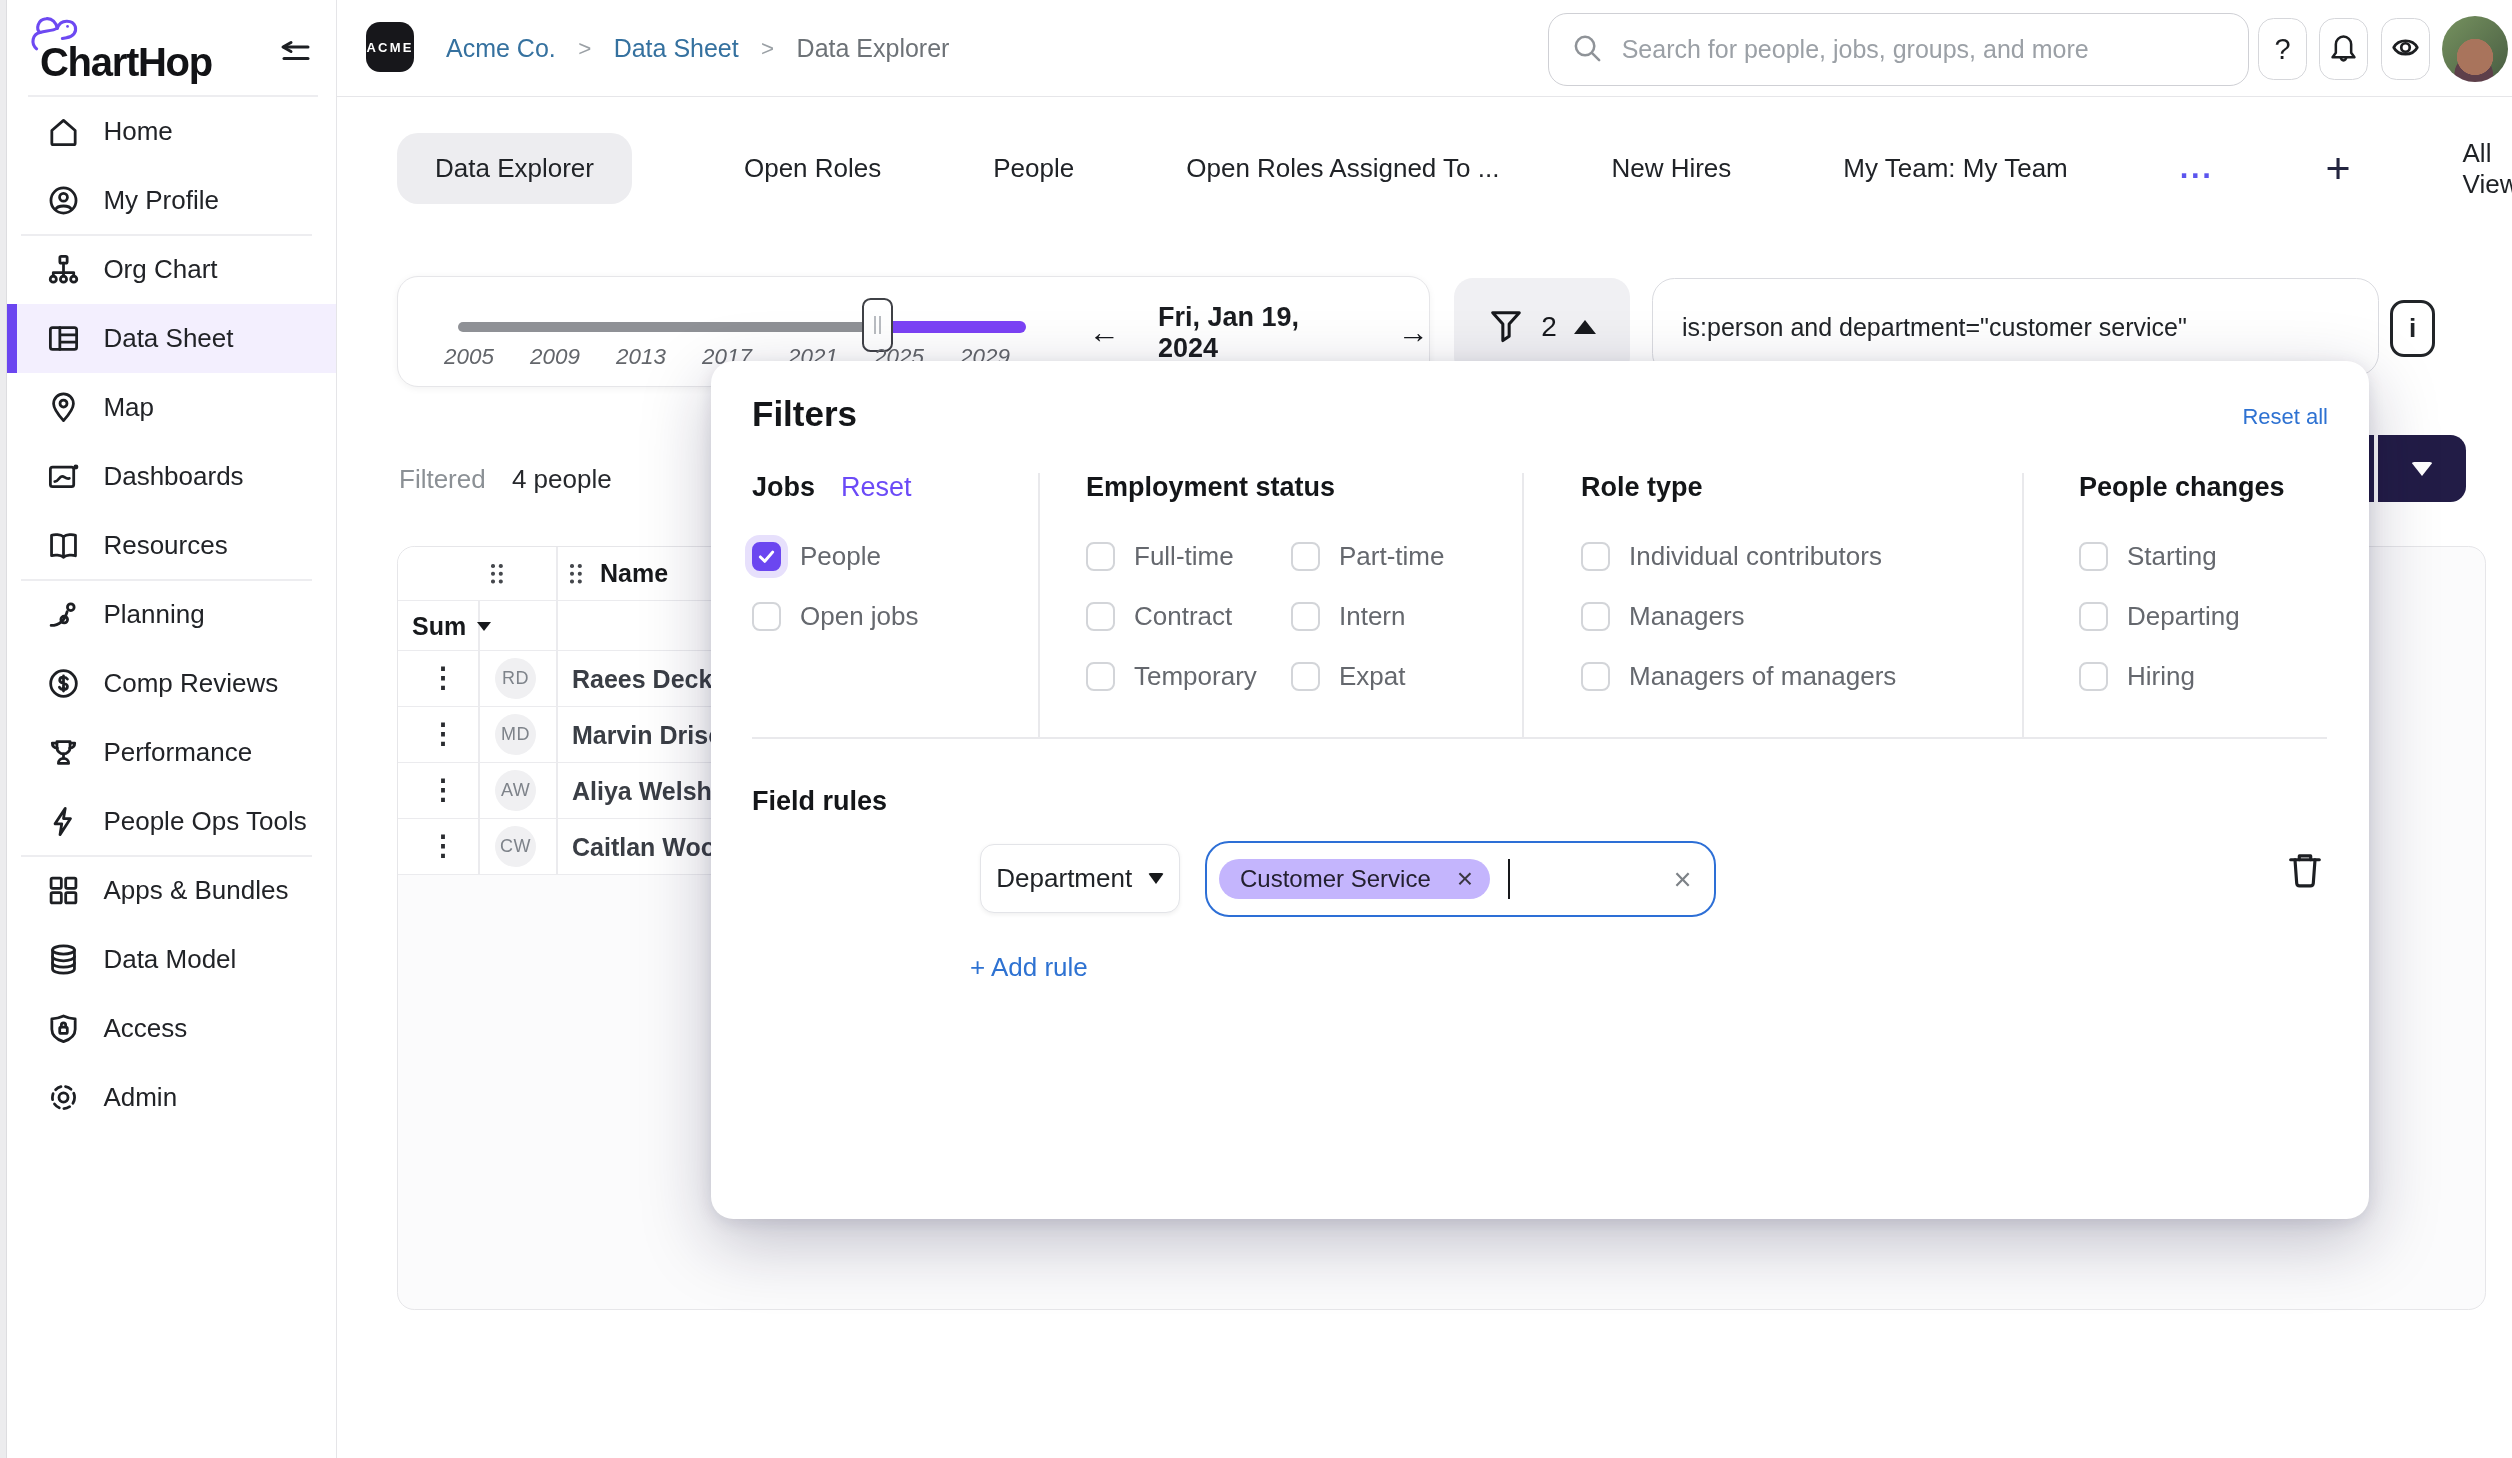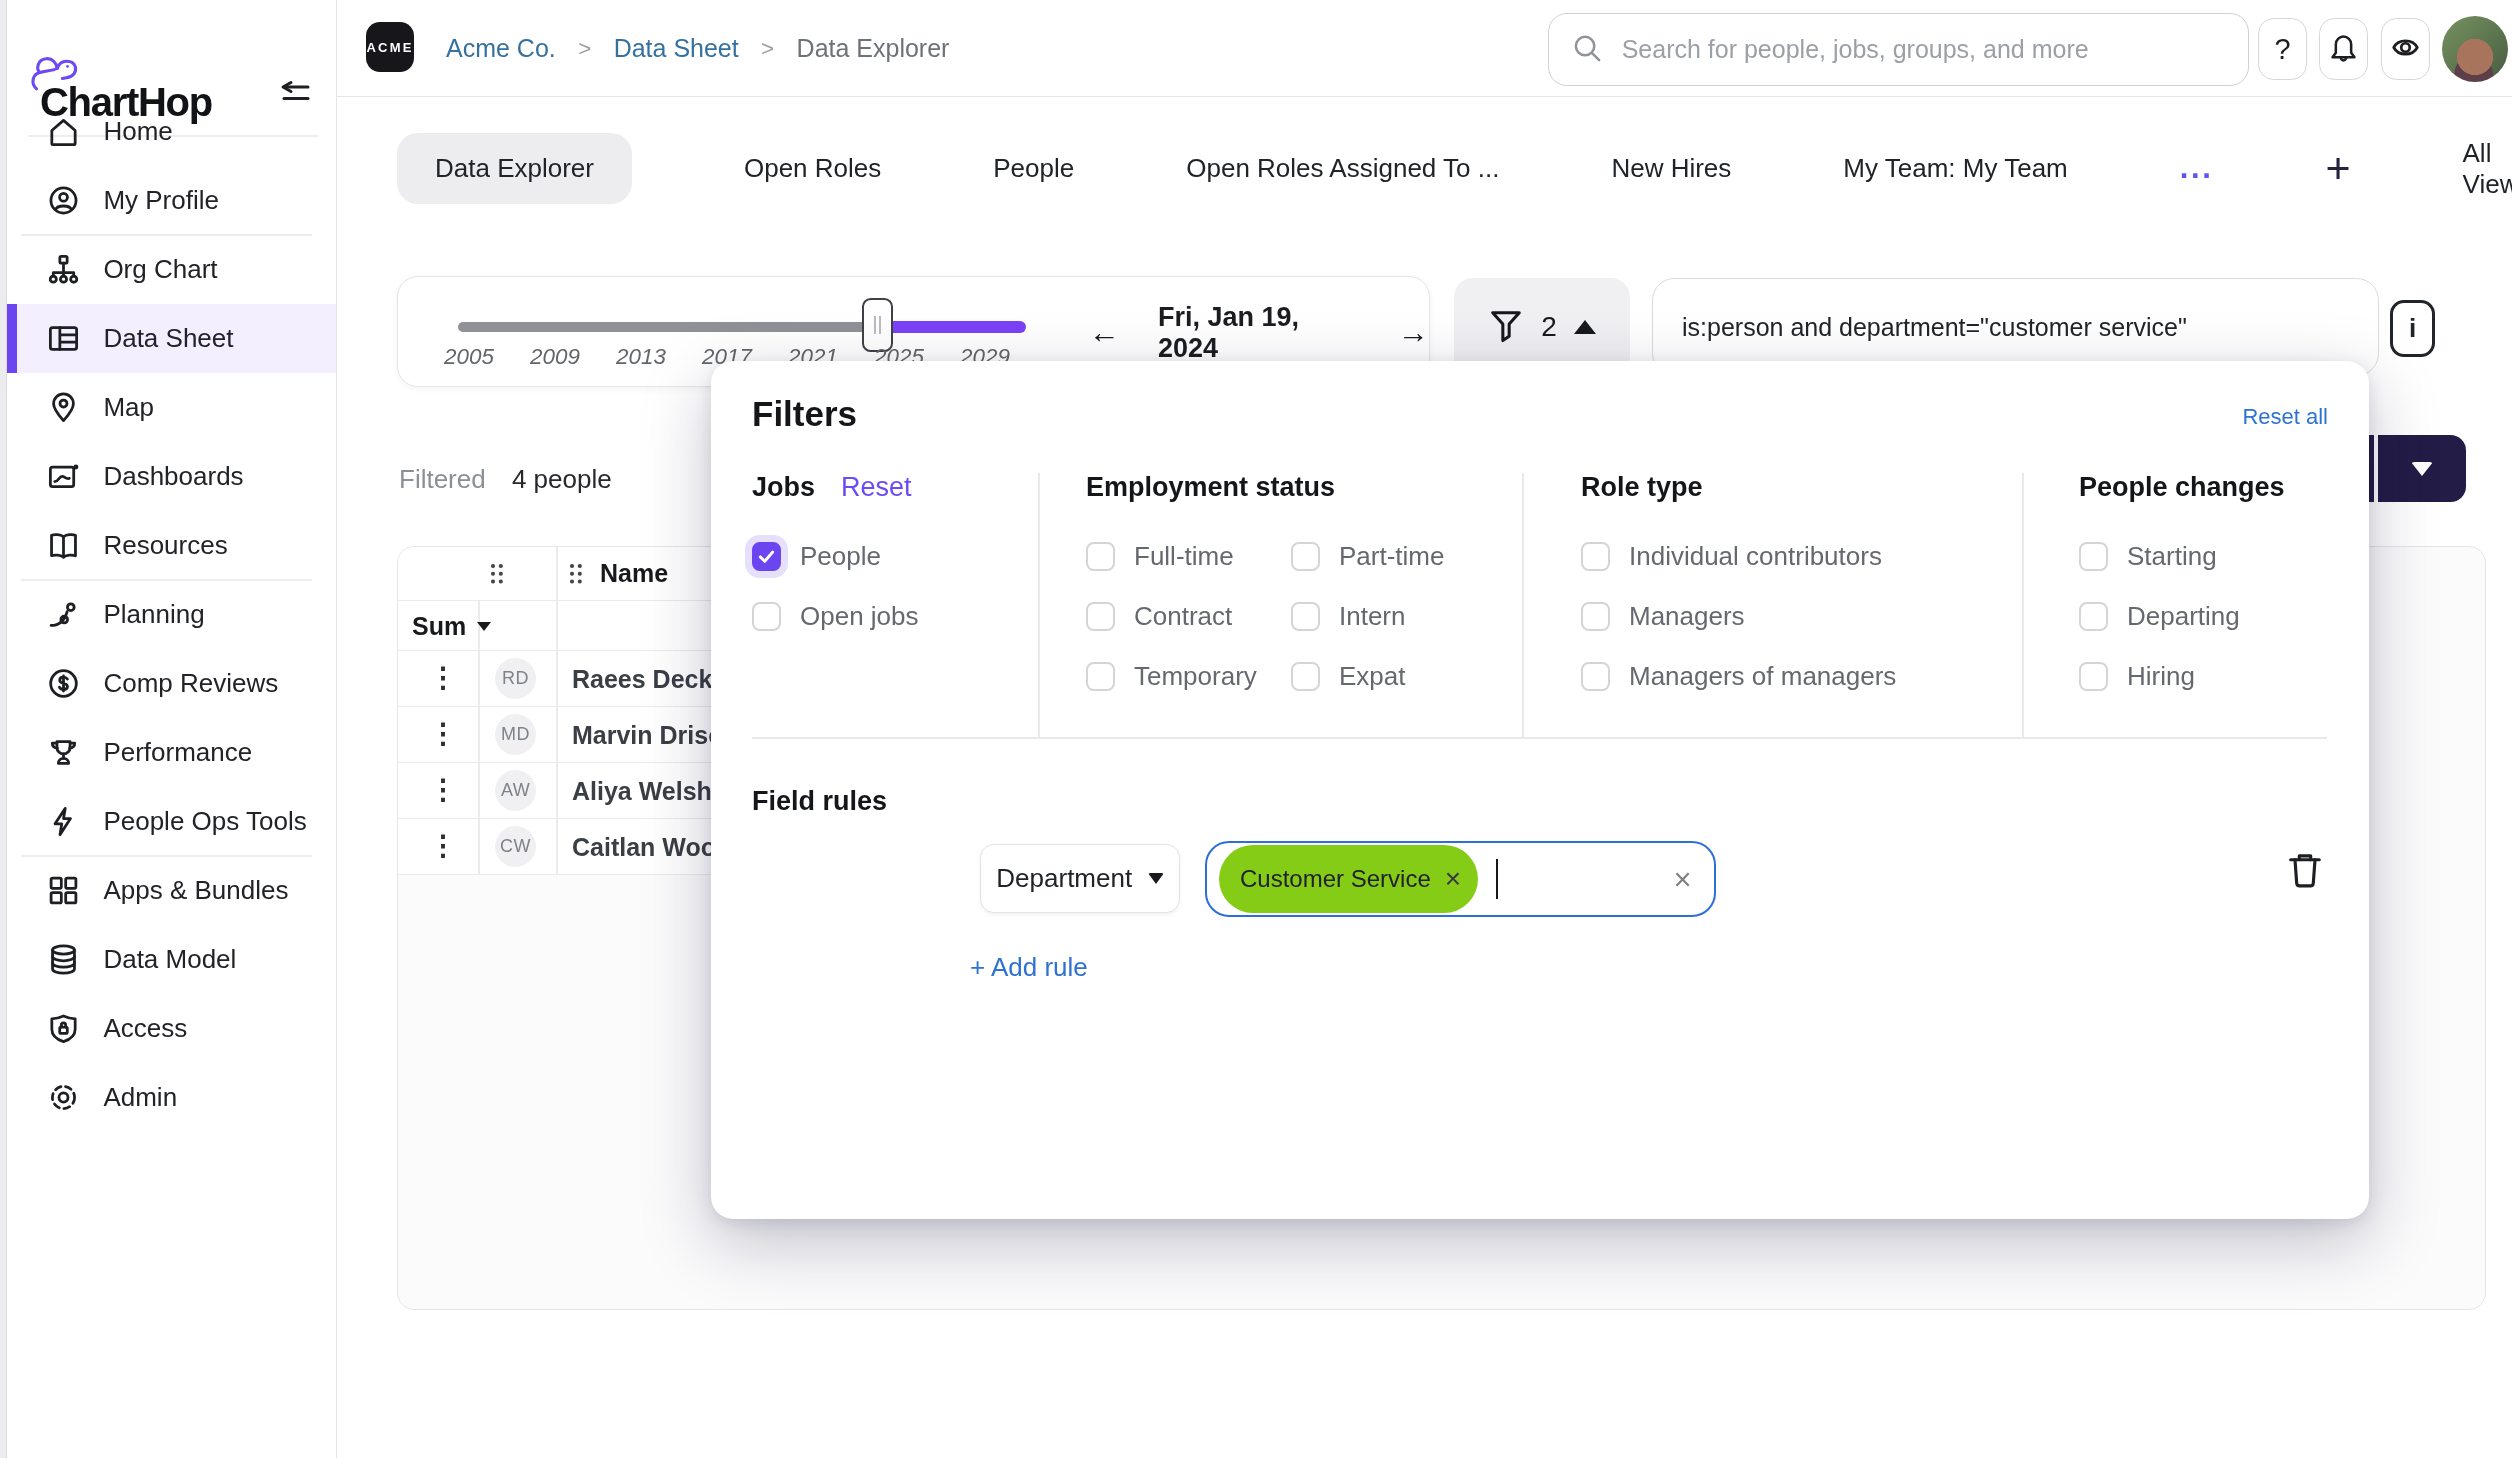--- a/index.html
+++ b/index.html
@@ -3,21 +3,21 @@
 <meta charset="utf-8">
 <style>
   * { margin:0; padding:0; box-sizing:border-box; }
   html,body { width:2512px; height:1459px; }
   body { font-family:"Liberation Sans", sans-serif; background:#fff; position:relative; overflow:hidden; color:#1b1d21; }
 
   .left-strip { position:absolute; left:0; top:0; width:7px; height:1459px; background:#ececee; border-right:0.9px solid #dddde0; }
 
   
   .sidebar { position:absolute; left:7px; top:0; width:330px; height:1459px; background:#fff; border-right:1.7px solid #e5e5e8; z-index:3; }
-  .logo-row { position:relative; height:97px;margin-top:40px; }
+  .logo-row { position:relative; height:97px; }
   .rabbit { position:absolute; left:21px; top:8.6px; }
   .brand-text { position:absolute; left:33px; top:40px; font-size:40px; font-weight:700; letter-spacing:-1.3px; color:#121316; }
   .collapse-btn { position:absolute; left:264px; top:28px; width:45px; height:45px; display:flex; align-items:center; justify-content:center; cursor:pointer; }
   .logo-divider { position:absolute; left:21px; top:95px; width:290px; height:1.7px; background:#ededf0; }
   .side-list { position:absolute; top:97px; left:0; right:0; }
   .side-item { position:relative; height:69px; display:flex; align-items:center; padding-left:38px; gap:22.4px; font-size:26px; color:#212327; cursor:pointer; }
   .side-item .s-icon { width:36px; height:36px; display:flex; align-items:center; justify-content:center; color:#1d1f23; }
   .side-item.on { background:#f3effe; }
   .side-item.on::before { content:""; position:absolute; left:0; top:0; bottom:0; width:10.4px; background:#6b46f0; }
   .side-item.divided::after { content:""; position:absolute; left:14px; right:24px; bottom:-0.9px; height:1.7px; background:#ededf0; }
@@ -119,21 +119,21 @@
   .cb { width:29px; height:29px; border:2.6px solid #d3d5d9; border-radius:7.8px; background:#fff; flex:0 0 auto; display:flex; align-items:center; justify-content:center; }
   .cb svg { display:none; }
   .cb.on { background:#6b46f0; border-color:#6b46f0; box-shadow:0 0 0 7px #e7e0fc; }
   .cb.on svg { display:block; }
   .opt-label { font-size:26px; color:#65686e; white-space:nowrap; }
 
   .fr-title { position:absolute; left:41px; top:425px; font-size:27px; font-weight:700; color:#141619; }
   .dep-btn { position:absolute; left:269px; top:483px; width:200px; height:69px; background:#fff; border:1.7px solid #e3e4e8; border-radius:14px; box-shadow:0 1.7px 4.3px rgba(0,0,0,.06); display:flex; align-items:center; justify-content:center; gap:15.5px; font-size:26px; color:#202327; cursor:pointer; }
   .caret-down-d { width:0; height:0; border-left:8.6px solid transparent; border-right:8.6px solid transparent; border-top:11.2px solid #17191c; border-radius:2.6px; }
   .value-box { position:absolute; left:494px; top:480px; width:511px; height:76px; border:2.6px solid #2d6fd6; border-radius:24px; background:#fff; display:flex; align-items:center; padding:0 22.4px 0 12px; gap:17.3px; cursor:text; }
-  .chip { background:#84cc16; border-radius:862px; height:68px; display:flex; align-items:center; gap:14px; padding:0 17.3px 0 21px; font-size:24px; font-weight:500; color:#232030; white-space:nowrap; }
+  .chip { background:#c4b5fd; border-radius:862px; height:40px; display:flex; align-items:center; gap:26px; padding:0 17.3px 0 21px; font-size:24px; font-weight:500; color:#232030; white-space:nowrap; }
   .chip-x { font-size:28px; color:#3a3740; cursor:pointer; line-height:1; }
   .cursor-bar { width:2.6px; height:40px; background:#17181b; }
   .clear-x { margin-left:auto; font-size:31px; color:#7d8287; cursor:pointer; line-height:1; }
   .trash-btn { position:absolute; left:1571px; top:487px; width:45px; height:48px; display:flex; align-items:center; justify-content:center; cursor:pointer; color:#1d1f23; }
   .add-rule { position:absolute; left:259px; top:591px; font-size:26px; color:#2e72d2; cursor:pointer; }
 </style>
 </head>
 <body>
 
 <div class="left-strip"></div>

